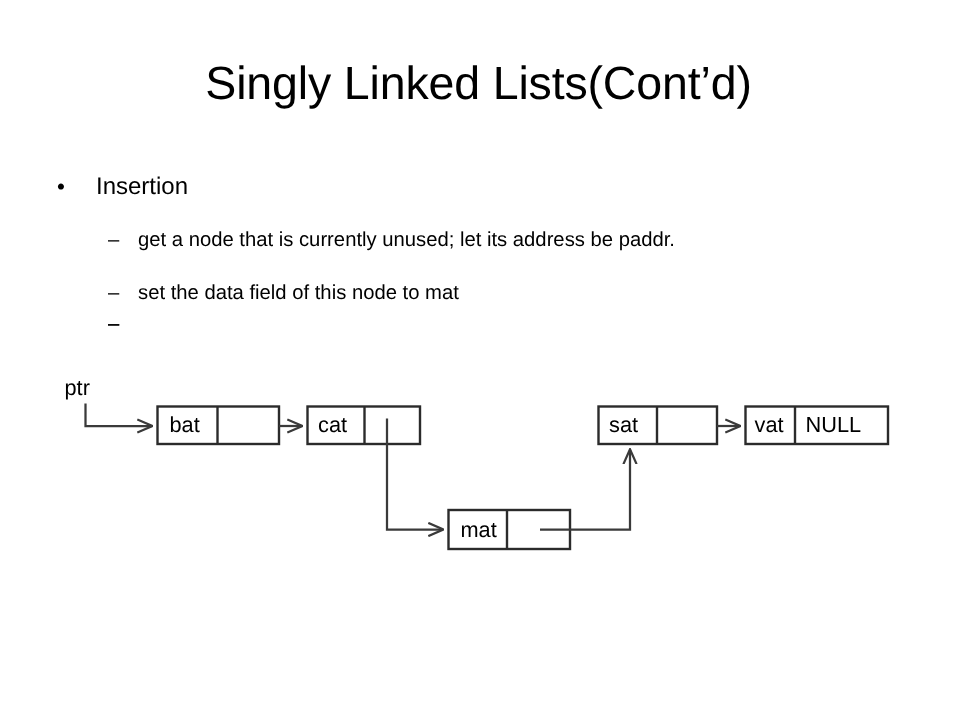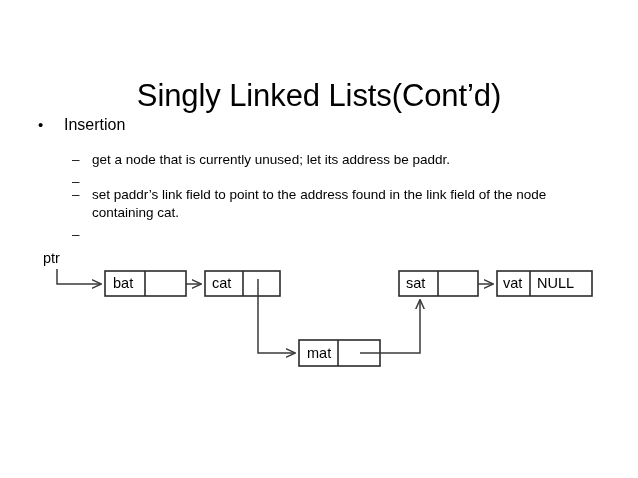--- a/index.html
+++ b/index.html
@@ -29,21 +29,20 @@
     top: 38px;
     left: 0;
     width: 638px;
     text-align: center;
     font-size: 31px;
     font-weight: 400;
     letter-spacing: -0.1px;
     color: #000000;
     line-height: 36px;
     white-space: nowrap;
-    margin-top: 40px;
   }
 
   
   #bullets {
     position: absolute;
     top: 114px;
     left: 0;
     width: 638px;
   }
 
@@ -133,25 +132,25 @@
       <span class="txt">Insertion</span>
     </div>
 
     <div class="lvl2">
       <span class="marker">–</span>
       <span class="txt">get a node that is currently unused; let its address be paddr.</span>
     </div>
 
     <div class="lvl2">
       <span class="marker">–</span>
-    </div>
-
-    <div class="lvl2">
-      <span class="marker">–</span>
-      <span class="txt">set paddr’s link field to point to the address found in the link field of the node containing cat.</span>
+      <span class="txt">set the data field of this node to mat</span>
+    </div>
+
+    <div class="lvl2">
+      <span class="marker">–</span>
     </div>
 
     <div class="lvl2">
       <span class="marker">–</span>
     </div>
 
   </div>
 
   <div id="diagram">
     <svg viewBox="0 0 638 150" xmlns="http://www.w3.org/2000/svg">

